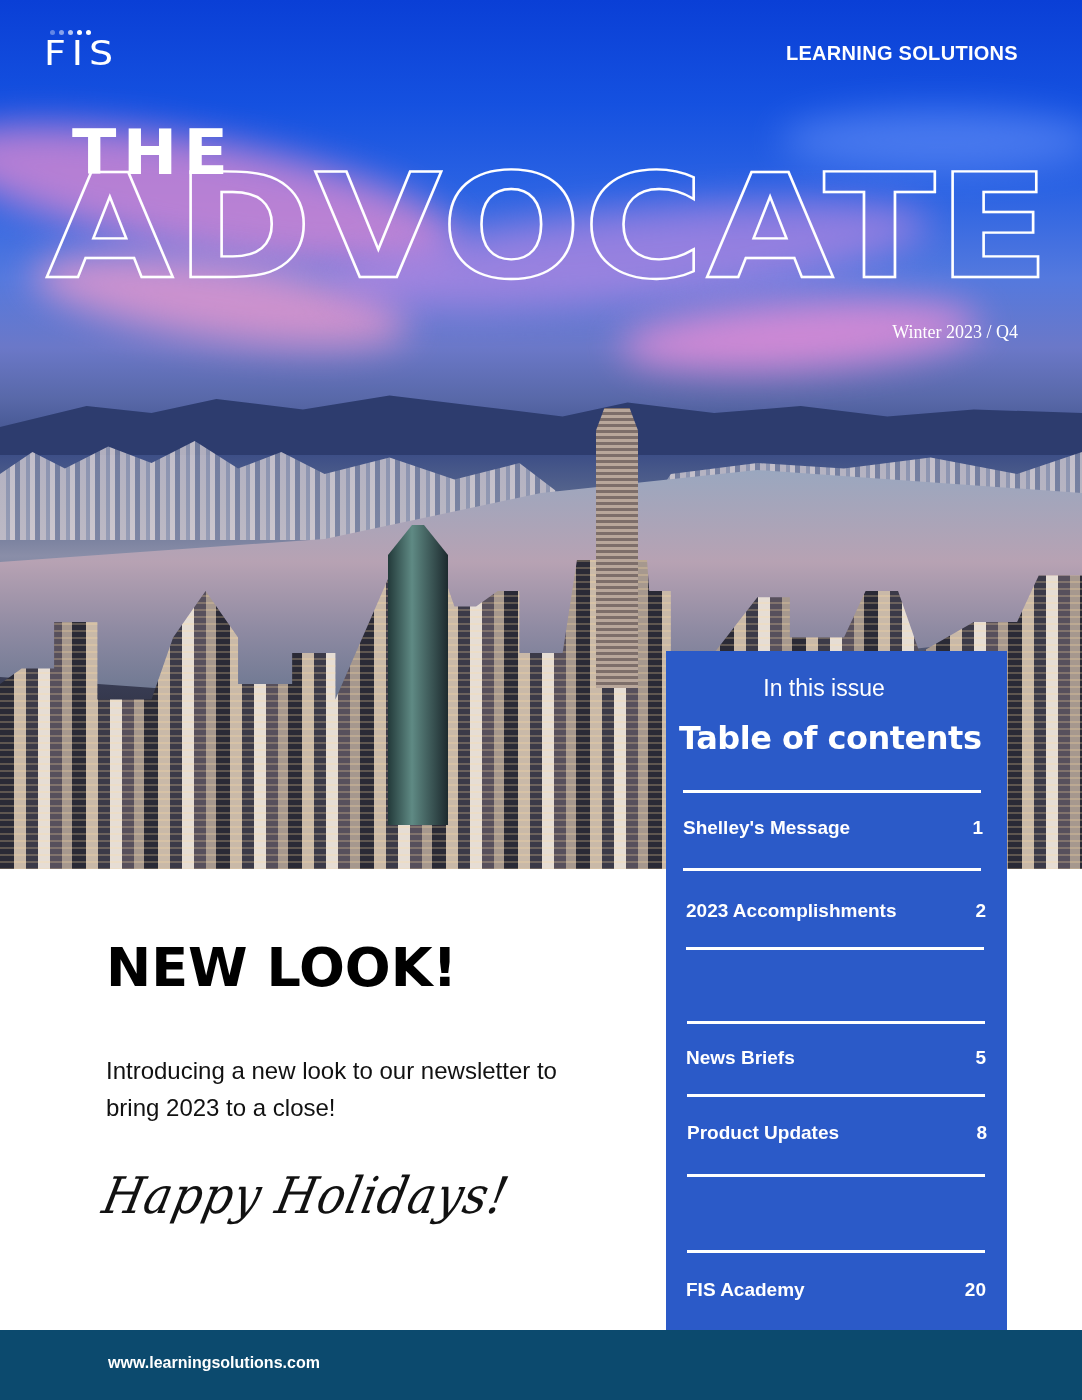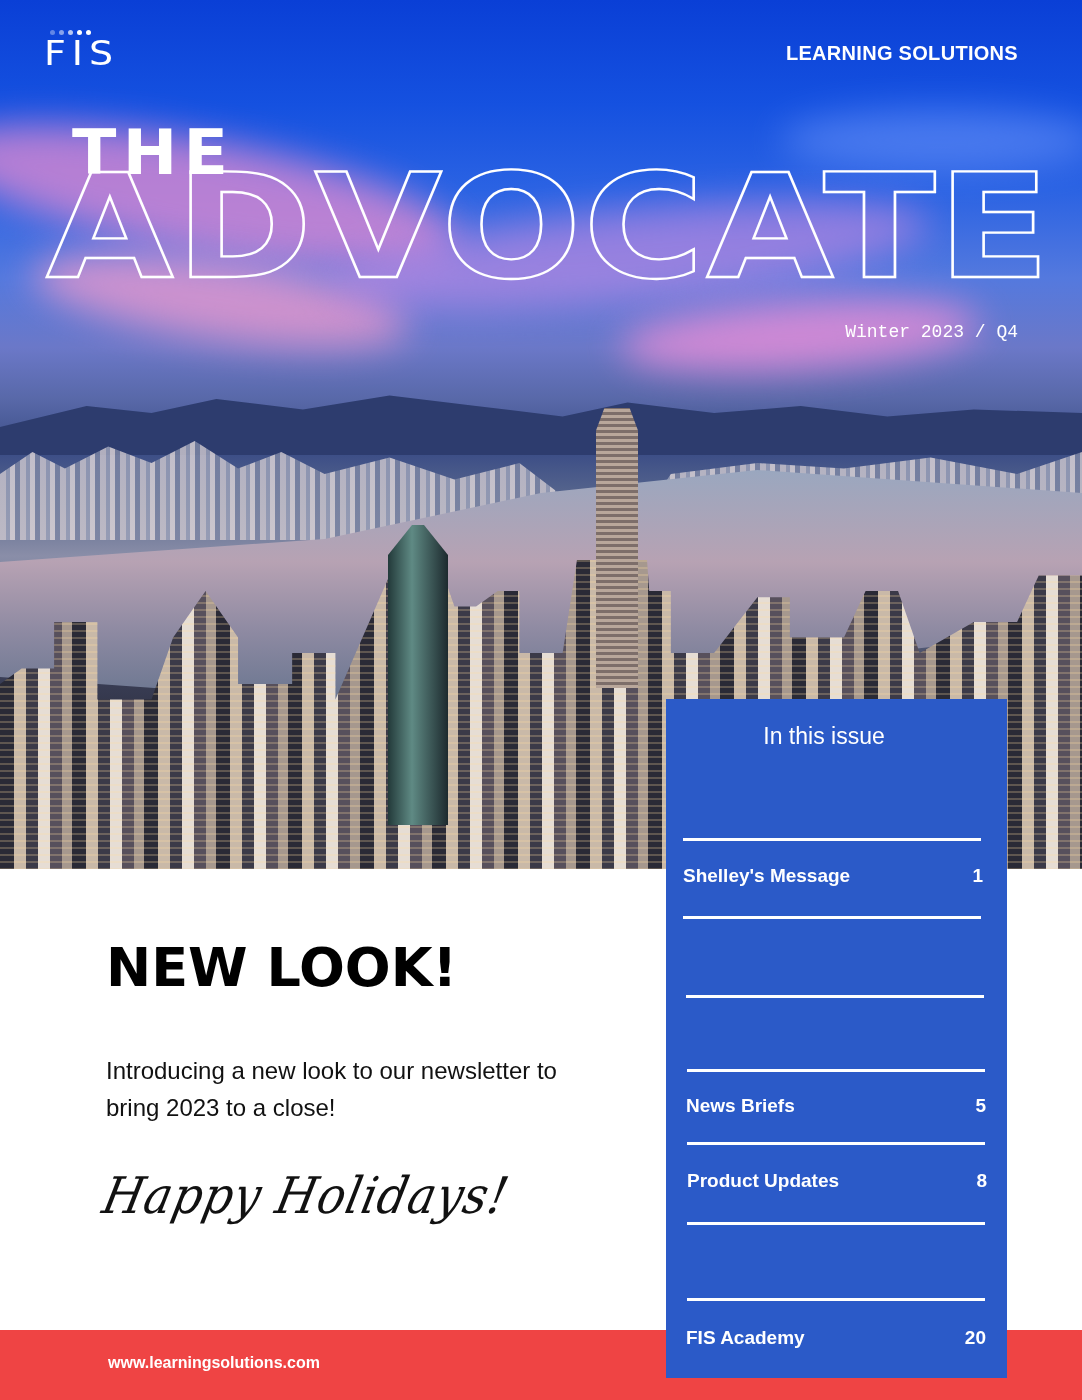--- a/index.html
+++ b/index.html
@@ -75,26 +75,26 @@
     }
     .title-advocate {
       position: absolute; left: 46px; top: 160px; width: 980px; height: 150px;
       color: transparent; -webkit-text-stroke: 2.5px #ffffff;
       font-family: "DejaVu Sans", sans-serif; font-weight: 900; font-size: 160px; line-height: 150px;
       letter-spacing: 2px; white-space: nowrap;
       transform: scaleX(1.03) scaleY(.9); transform-origin: left top;
     }
     .edition {
       position: absolute; right: 64px; top: 322px; color: #ffffff; font-size: 18px;
-      font-family: Liberation Mono, monospace;
+      font-family: Liberation Serif, serif;
     }
 
     .toc {
       position: absolute; left: 666px; top: 651px; width: 341px; height: 679px; background: #2b5ac8;
-      color: #ffffff; z-index: 5; margin-top: 48px;
+      color: #ffffff; z-index: 5;
     }
     .toc-kicker { position: absolute; left: 0; width: 316px; top: 24px; text-align: center; font-size: 23px; font-family: "Liberation Sans", sans-serif; }
     .toc-title { position: absolute; left: 13px; top: 68px; font-size: 32px; font-weight: 900; font-family: "DejaVu Sans", sans-serif; letter-spacing: -.5px; }
     .toc-rule { position: absolute; left: 17px; width: 298px; height: 3px; background: #ffffff; }
     .toc-item { position: absolute; left: 17px; width: 300px; display: flex; justify-content: space-between; font-size: 19px; font-family: "Liberation Sans", sans-serif; font-weight: bold; cursor: pointer; }
 
     .new-look {
       position: absolute; left: 106px; top: 936px; font-size: 54px; font-weight: 900;
       font-family: "DejaVu Sans", sans-serif; color: #000000; letter-spacing: 0px;
     }
@@ -102,21 +102,21 @@
       position: absolute; left: 106px; top: 1052px; width: 470px; font-size: 24px; line-height: 37px;
       color: #111111; font-family: "Liberation Sans", sans-serif;
     }
     .signature {
       position: absolute; left: 104px; top: 1168px; font-size: 46px; color: #111111;
       font-family: "DejaVu Serif", serif; font-style: italic; letter-spacing: 1px;
       transform: skewX(-12deg) scaleY(1.1); transform-origin: left;
     }
 
     .footer {
-      position: absolute; left: 0; top: 1330px; width: 1082px; height: 70px; background: #ef4444;
+      position: absolute; left: 0; top: 1330px; width: 1082px; height: 70px; background: #0c4a6e;
     }
     .footer-link {
       position: absolute; left: 108px; top: 24px; color: #ffffff; font-size: 16px; font-weight: bold;
       font-family: "Liberation Sans", sans-serif; text-decoration: none;
     }
   </style>
 </head>
 <body>
 
 <div class="hero">
@@ -145,28 +145,33 @@
 </div>
 
 <div class="header-label">LEARNING SOLUTIONS</div>
 
 <div class="title-the">THE</div>
 <div class="title-advocate">ADVOCATE</div>
 <div class="edition">Winter 2023 / Q4</div>
 
 <div class="toc">
   <div class="toc-kicker">In this issue</div>
+  <div class="toc-title">Table of contents</div>
 
   <div class="toc-rule" style="top:139px;"></div>
   <div class="toc-item" style="top:166px;gap:29px;">
     <span>Shelley's Message</span>
     <span>1</span>
   </div>
   <div class="toc-rule" style="top:217px;"></div>
 
+  <div class="toc-item" style="top:249px; left:20px;">
+    <span>2023 Accomplishments</span>
+    <span>2</span>
+  </div>
   <div class="toc-rule" style="top:296px; left:20px;"></div>
 
   <div class="toc-rule" style="top:370px; left:21px;"></div>
 
   <div class="toc-item" style="top:396px; left:20px;">
     <span>News Briefs</span>
     <span>5</span>
   </div>
   <div class="toc-rule" style="top:443px; left:21px;"></div>
 

